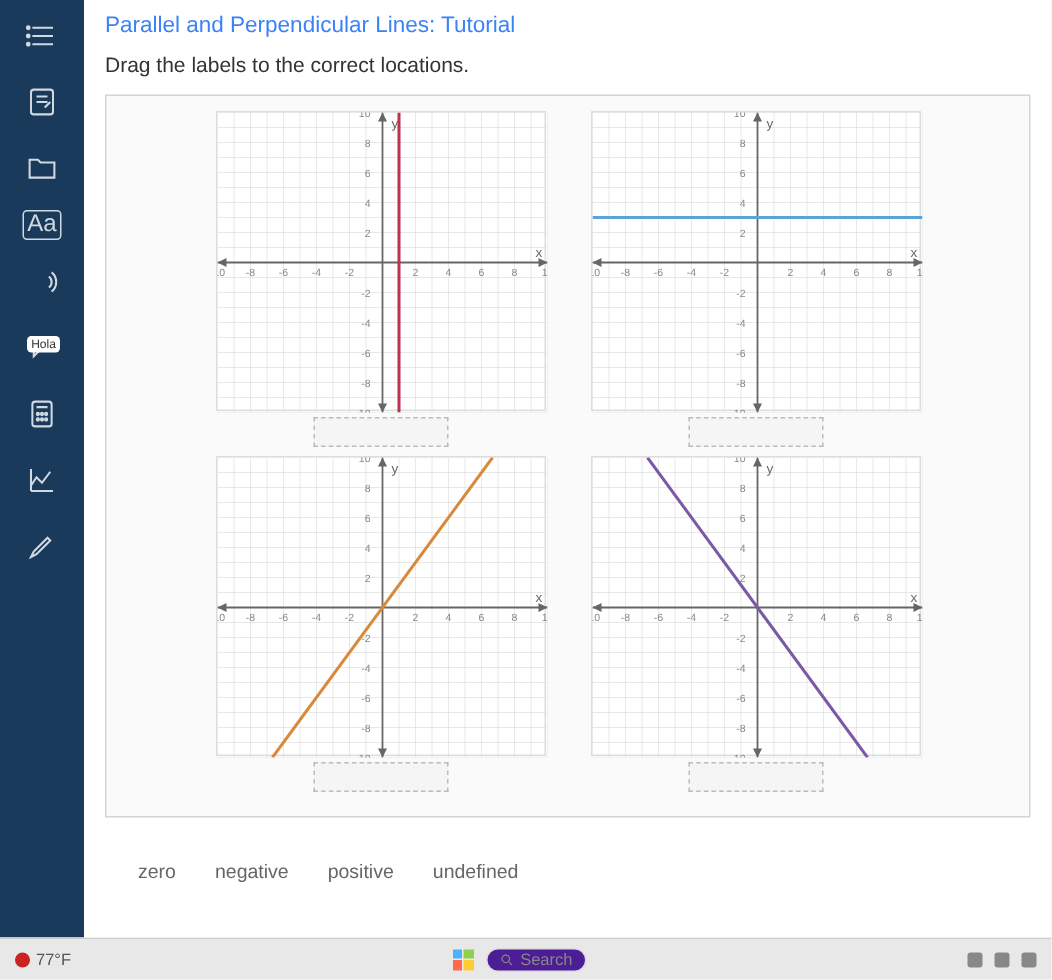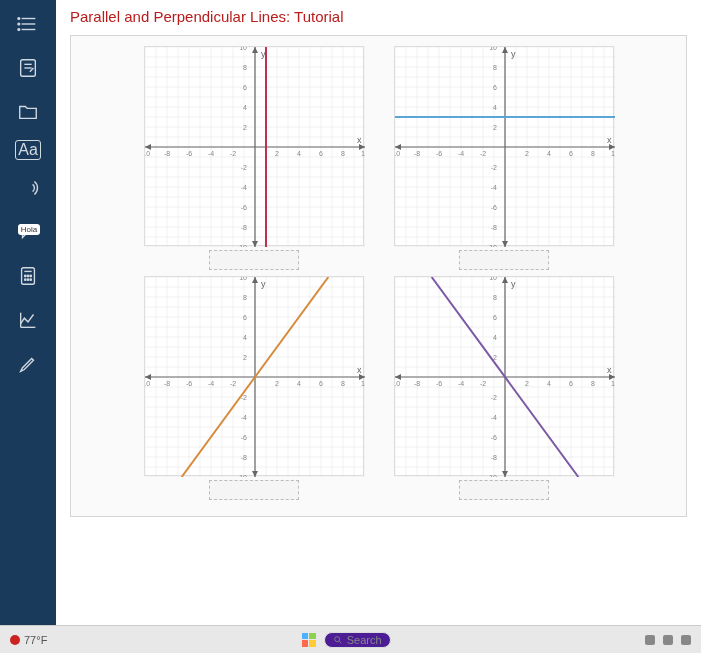--- a/index.html
+++ b/index.html
@@ -45,21 +45,21 @@
     }
     .content {
       flex: 1;
       background: #fff;
       padding: 8px 14px;
       overflow: hidden;
       position: relative;
     }
     .title {
       font-size: 15px;
-      color: #b91c1c;
+      color: #3b82f6;
       font-weight: 500;
       margin-bottom: 10px;
     }
     .faded-instruction {
       font-size: 12px;
       color: #ccc;
       position: absolute;
       top: 8px;
       right: 10px;
     }
@@ -193,20 +193,21 @@
     </div>
     <div class="sidebar-icon">
       <svg viewBox="0 0 24 24" fill="#d0d8e0" stroke="#d0d8e0">
           <path d="M4 20 l4 -2 l10 -10 l-2 -2 l-10 10 z"></path>
         </svg>
     </div>
   </div>
 
   <div class="content">
     <div class="title">Parallel and Perpendicular Lines: Tutorial</div>
+    <div class="instruction">Drag the labels to the correct locations.</div>
 
     <div class="graphs-panel">
       <div class="graph-row">
         <div class="graph-cell">
           <div class="graph" id="graph-0"><svg width="220" height="200" viewBox="0 0 220 200">
                 <g stroke="#e0e0e0" stroke-width="0.5">
                   <line x1="0" y1="0" x2="0" y2="200"></line>
                   <line x1="11" y1="0" x2="11" y2="200"></line>
                   <line x1="22" y1="0" x2="22" y2="200"></line>
                   <line x1="33" y1="0" x2="33" y2="200"></line>
@@ -537,20 +538,26 @@
                 </g>
                 <text x="116" y="10" font-size="9" fill="#666">y</text>
                 <text x="212" y="96" font-size="9" fill="#666">x</text>
                 <line x1="36.63" y1="0" x2="183.37000000000003" y2="200" stroke="#7a5aa5" stroke-width="2"></line>
               </svg></div>
           <div class="drop-zone"></div>
         </div>
       </div>
     </div>
 
+    <div class="labels-row" id="labels-row">
+        <span class="label-chip">zero</span>
+        <span class="label-chip">negative</span>
+        <span class="label-chip">positive</span>
+        <span class="label-chip">undefined</span>
+      </div>
   </div>
 </div>
 
 <div class="taskbar">
   <div class="taskbar-left">
     <span class="weather-dot"></span>
     <span>77°F</span>
   </div>
   <div class="taskbar-center">
     <div class="win-logo">

